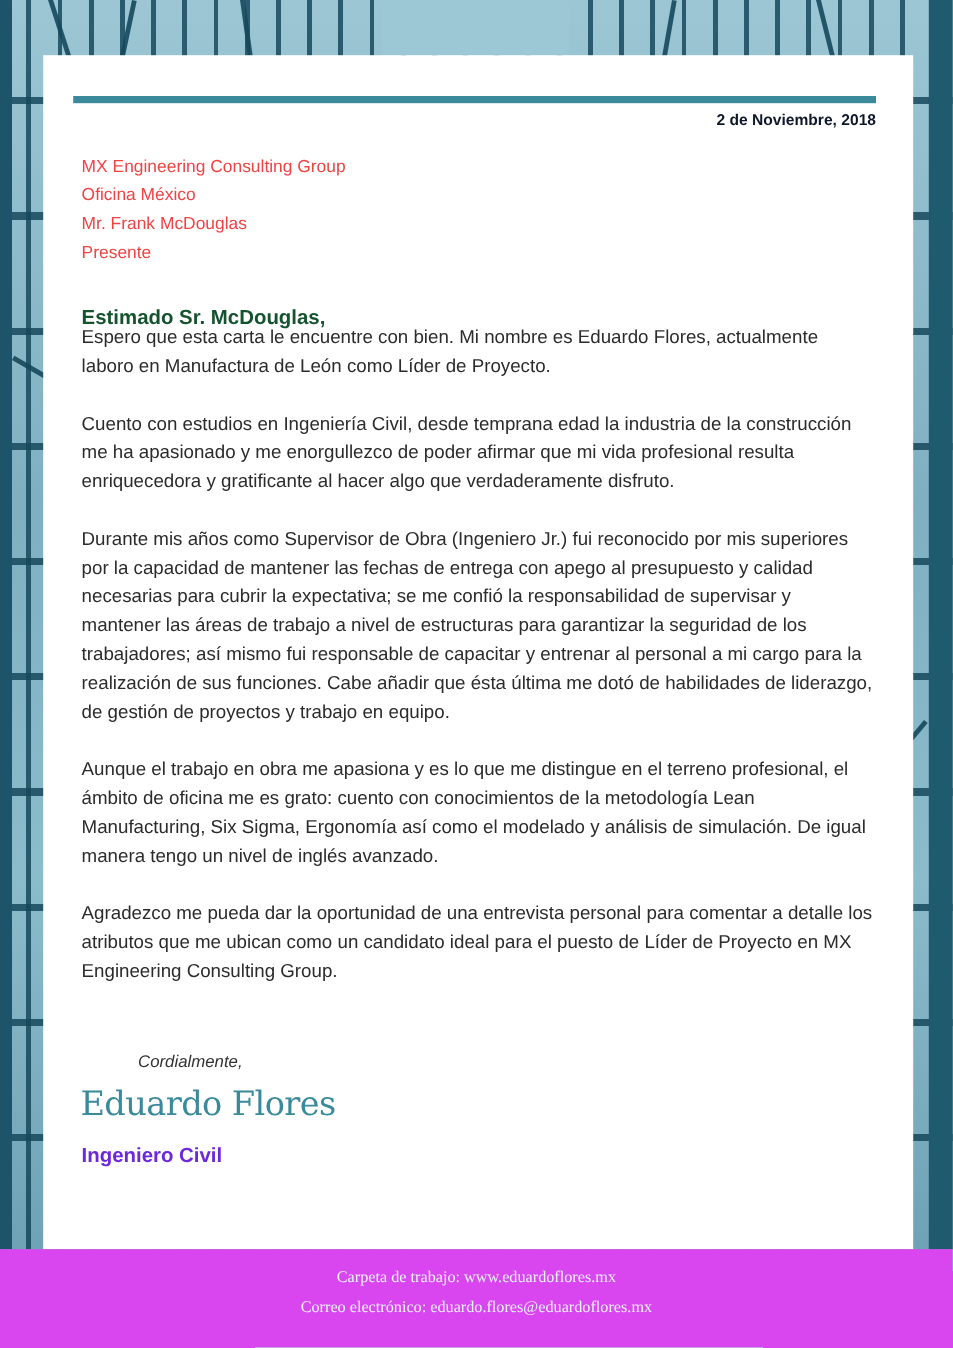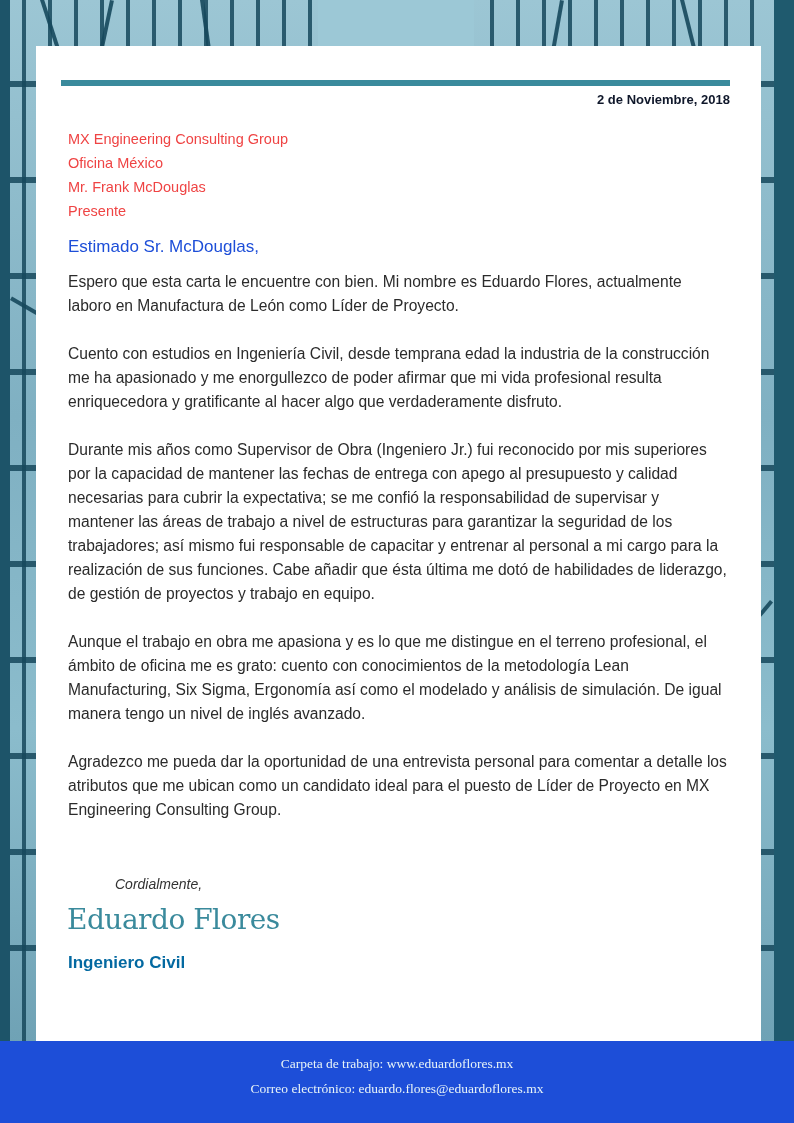--- a/index.html
+++ b/index.html
@@ -40,45 +40,45 @@
     .date {
       position: absolute; right: 31px; top: 46px;
       font-family: "Liberation Sans", sans-serif;
       font-weight: bold; font-size: 13px; color: #0f172a;
     }
     .recipient {
       position: absolute; left: 32px; top: 81px;
       font-size: 14.5px; color: #ef4444; line-height: 24px;
     }
     .salutation {
-      position: absolute; left: 32px; top: 191px;
-      font-size: 17px; font-weight: normal; color: #1d4ed8;
+      position: absolute; left: 32px; top: 209px;
+      font-size: 17px; font-weight: bold; color: #14532d;
     }
     .body-text {
       position: absolute; left: 32px; top: 224px; width: 660px;
       font-size: 15.6px; color: #2b2b2b; line-height: 24px;
     }
     .body-text p { margin-bottom: 24px; }
     .closing {
       position: absolute; left: 32px; top: 830px;
       font-size: 14px; font-style: italic; color: #333; margin-left: 47px;
     }
     .sig-name {
       position: absolute; left: 31px; top: 857px;
       font-family: "DejaVu Serif", "Liberation Serif", serif;
       font-size: 28px; color: #3a8a9c; letter-spacing: -0.5px;
     }
     .sig-title {
       position: absolute; left: 32px; top: 907px;
-      font-size: 17px; font-weight: bold; color: #0369a1;
+      font-size: 17px; font-weight: bold; color: #6d28d9;
     }
 
     .footer {
       position: absolute; left: 0; top: 1041px; width: 794px; height: 82px;
-      background: #1d4ed8;
+      background: #d946ef;
       text-align: center;
       font-family: "Liberation Serif", "DejaVu Serif", serif;
       color: #e8f4f7; font-size: 13.5px;
     }
     .footer .line1 { position: absolute; left: 0; right: 0; top: 15px; }
     .footer .line2 { position: absolute; left: 0; right: 0; top: 40px; }
   </style>
 </head>
 <body>
 

